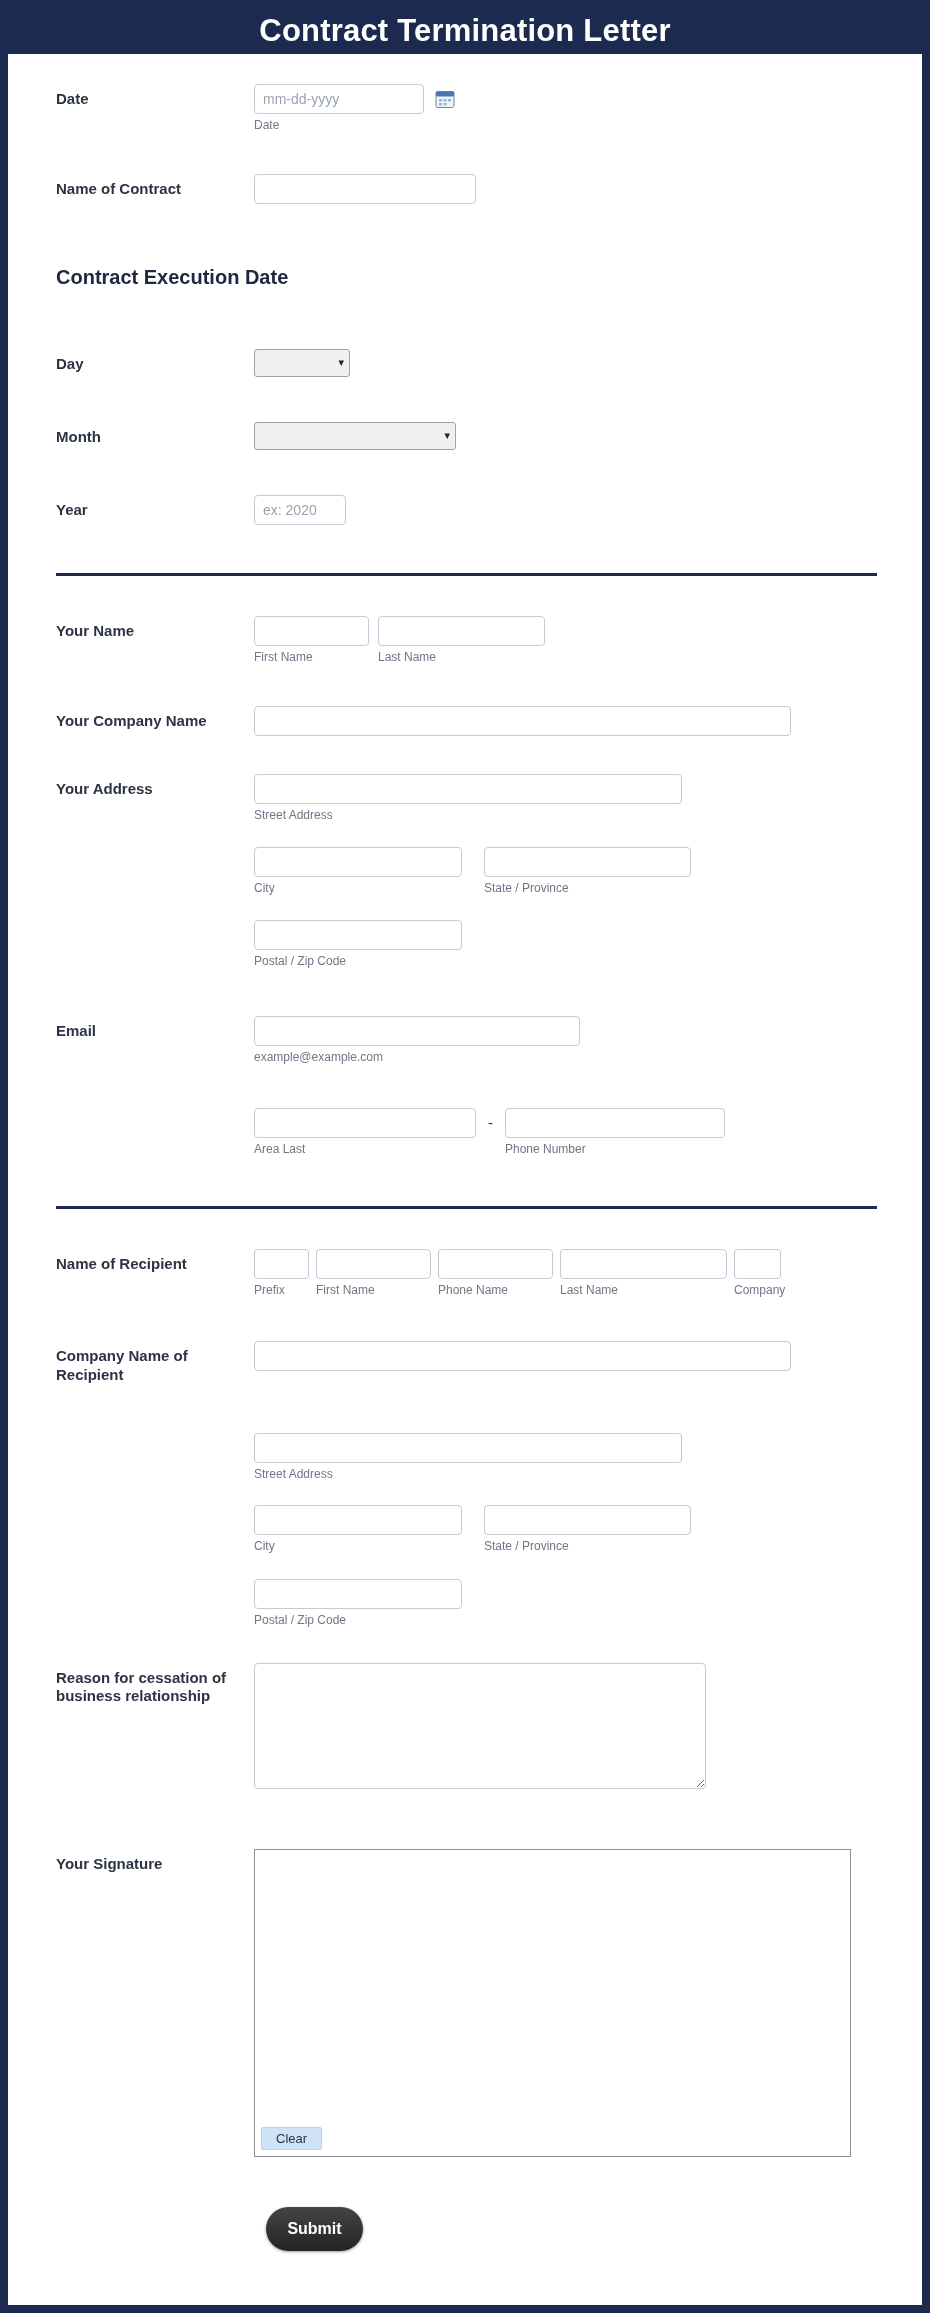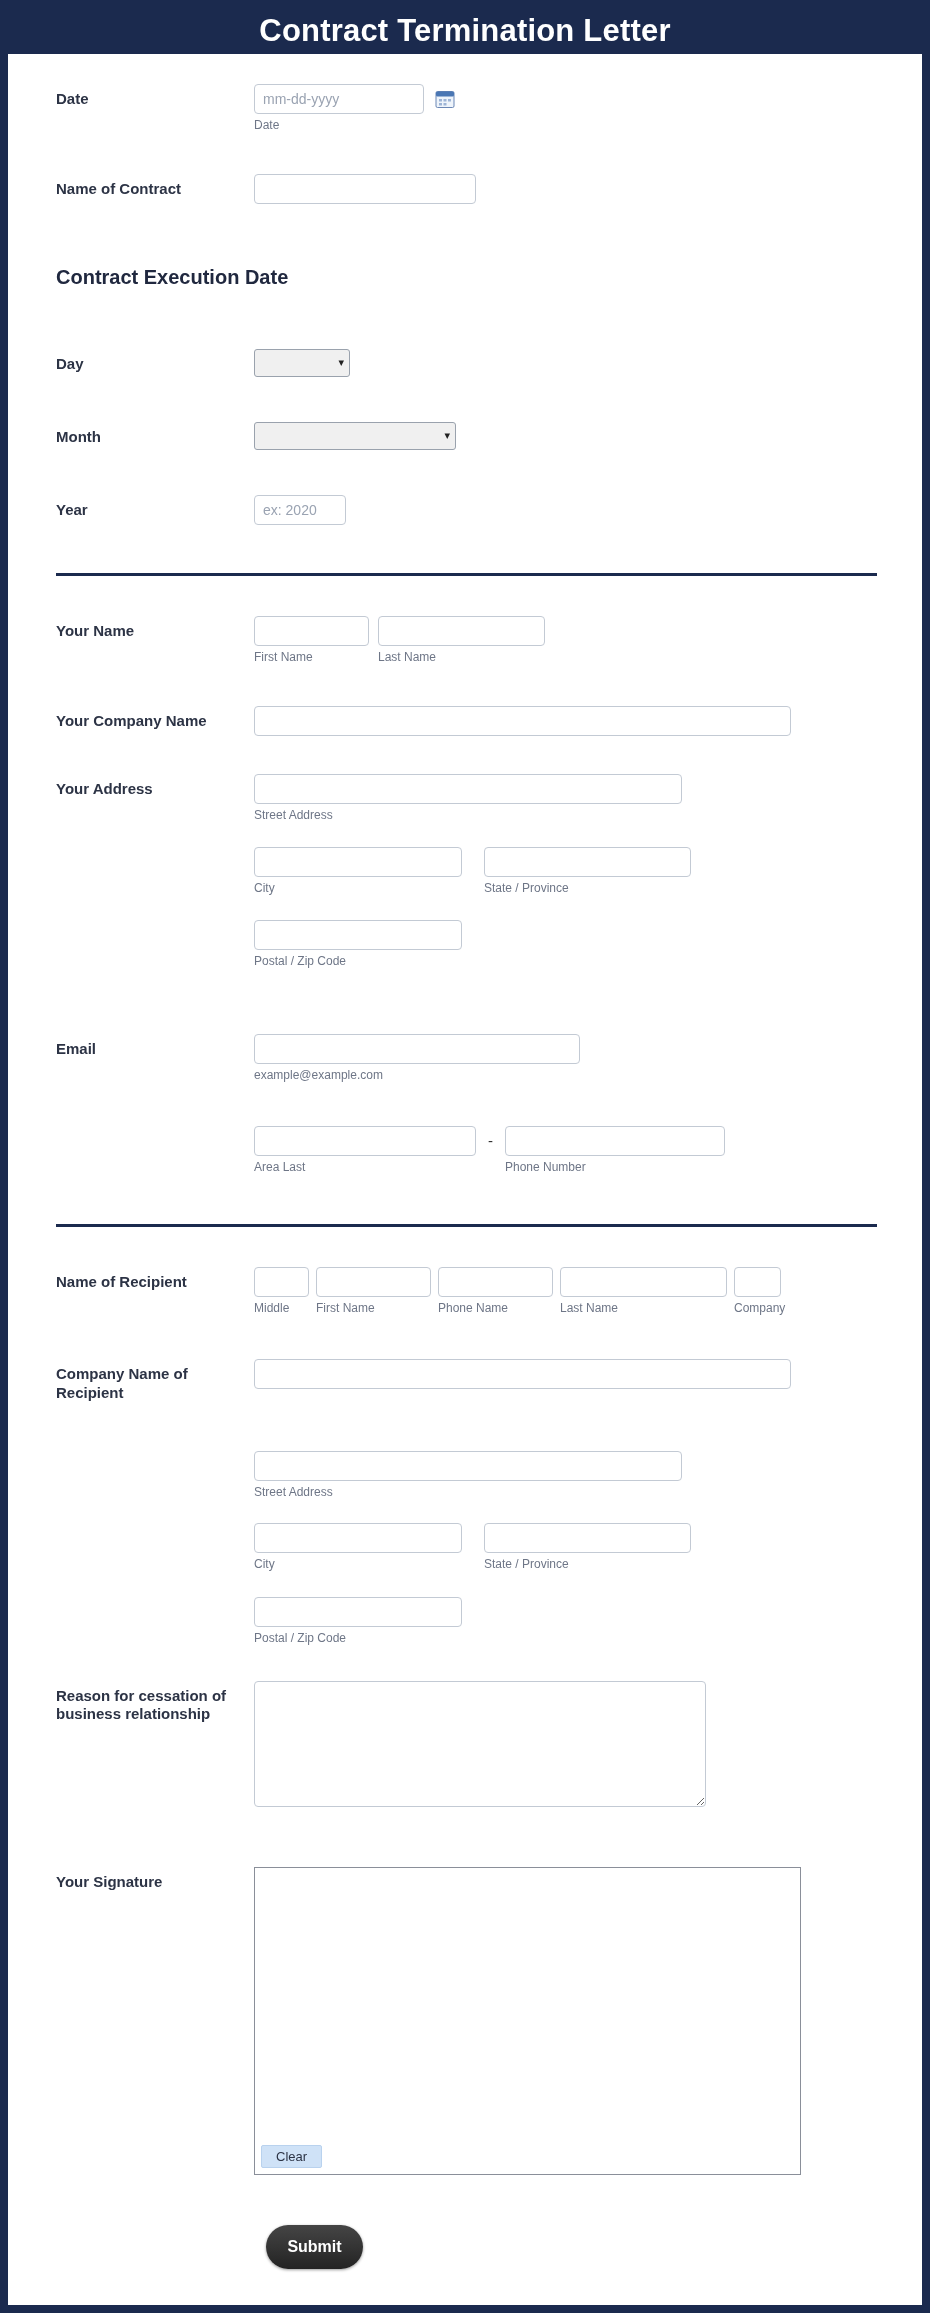--- a/index.html
+++ b/index.html
@@ -144,21 +144,21 @@
   }
 
   .dash {
     line-height: 30px;
     color: #333;
     font-size: 15px;
     padding: 0 3px;
   }
 
   .sigbox {
-    width: 547px;
+    width: 597px;
     height: 308px;
     border: 1px solid #8a8f99;
     background: #ffffff;
     position: relative;
   }
   .clearbtn {
     position: absolute;
     left: 6px;
     bottom: 6px;
     background: #cfe2f7;
@@ -295,21 +295,21 @@
           <span class="sublabel">State / Province</span>
         </span>
       </div>
       <div class="part" style="margin-top:25px">
         <input class="input w-postal" style="">
         <span class="sublabel">Postal / Zip Code</span>
       </div>
     </div>
   </div>
 
-  <div class="row" style="margin-top:66px">
+  <div class="row" style="margin-top:48px">
     <div class="label">Email</div>
     <div class="control">
       <div class="part">
         <input class="input w-email" style="">
         <span class="sublabel">example@example.com</span>
       </div>
     </div>
   </div>
 
   <div class="row" style="margin-top:44px">
@@ -330,21 +330,21 @@
   </div>
 
   <div class="divider" style="margin-top:50px"></div>
 
   <div class="row" style="margin-top:40px">
     <div class="label">Name of Recipient</div>
     <div class="control">
       <div class="hgroup" style="gap:7px">
         <span class="part">
           <input class="input w-prefix" style="">
-          <span class="sublabel">Middle</span>
+          <span class="sublabel">Prefix</span>
         </span>
         <span class="part">
           <input class="input w-mid" style="">
           <span class="sublabel">First Name</span>
         </span>
         <span class="part">
           <input class="input w-mid" style="">
           <span class="sublabel">Phone Name</span>
         </span>
         <span class="part">

